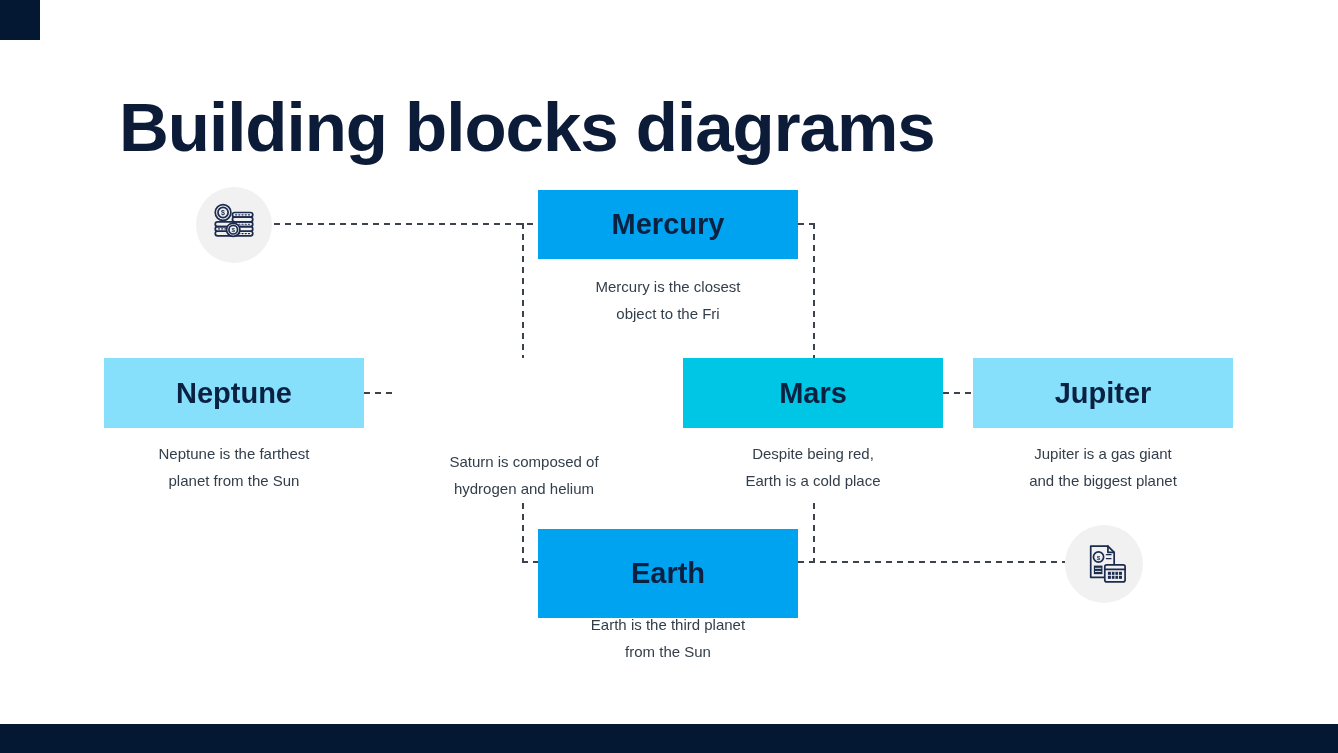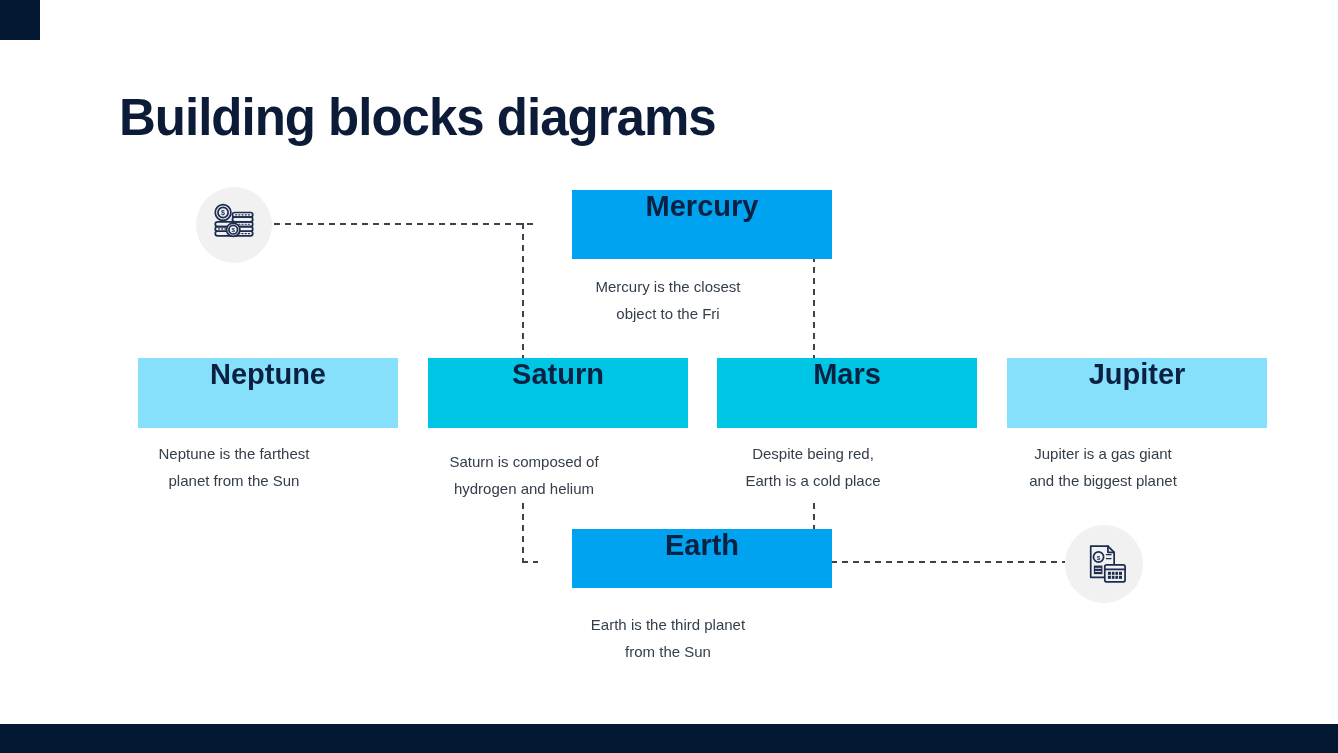--- a/index.html
+++ b/index.html
@@ -14,26 +14,26 @@
   .corner-square {
     position: absolute; left: 0; top: 0; width: 40px; height: 40px;
     background: #041733;
   }
   .bottom-bar {
     position: absolute; left: 0; top: 724px; width: 100%; height: 29px;
     background: #041733;
   }
   .title {
     position: absolute; left: 119px; top: 88px;
-    font-size: 51px; font-weight: 700; letter-spacing: -1px;
+    font-size: 69px; font-weight: 700; letter-spacing: -1px;
     color: #0c1c38;
   }
   .block {
     position: absolute; width: 260px; height: 70px;
-    display: flex; justify-content: center; margin-left: 34px;
+    display: flex; align-items: center; justify-content: center;
   }
   .block .label {
     font-size: 29px; font-weight: 700; color: #0a2141; letter-spacing: 0px;
   }
   .fill-bright { background: #00a3ef; }
   .fill-cyan   { background: #00c6e6; }
   .fill-light  { background: #86dffb; }
   .caption {
     position: absolute; width: 320px; text-align: center;
     font-size: 15px; line-height: 27px; color: #333e4b;
@@ -85,23 +85,20 @@
   </div>
 
   <div class="block fill-light" style="left:104px; top:358px;">
     <span class="label">Neptune</span>
   </div>
   <div class="caption" style="left:74px; top:440px;">
     <span>Neptune is the farthest</span>
     <span>planet from the Sun</span>
   </div>
 
-  <div class="block fill-cyan" style="left:394px; top:358px;">
-    <span class="label">Saturn</span>
-  </div>
   <div class="caption" style="left:364px; top:440px;margin-top:8px;">
     <span>Saturn is composed of</span>
     <span>hydrogen and helium</span>
   </div>
 
   <div class="block fill-cyan" style="left:683px; top:358px;">
     <span class="label">Mars</span>
   </div>
   <div class="caption" style="left:653px; top:440px;">
     <span>Despite being red,</span>
@@ -109,21 +106,21 @@
   </div>
 
   <div class="block fill-light" style="left:973px; top:358px;">
     <span class="label">Jupiter</span>
   </div>
   <div class="caption" style="left:943px; top:440px;">
     <span>Jupiter is a gas giant</span>
     <span>and the biggest planet</span>
   </div>
 
-  <div class="block fill-bright" style="left:538px; top:529px; height:59px;">
+  <div class="block fill-bright" style="left:538px; top:529px; height:89px;">
     <span class="label">Earth</span>
   </div>
   <div class="caption" style="left:508px; top:611px;">
     <span>Earth is the third planet</span>
     <span>from the Sun</span>
   </div>
 
   <div class="icon-circle left">
     <svg width="50" height="50" viewBox="0 0 64 64" fill="none" stroke="#1c2c4f" stroke-width="2.2" stroke-linecap="round" stroke-linejoin="round">
       <rect x="30" y="16" width="26" height="6" rx="3"></rect>

